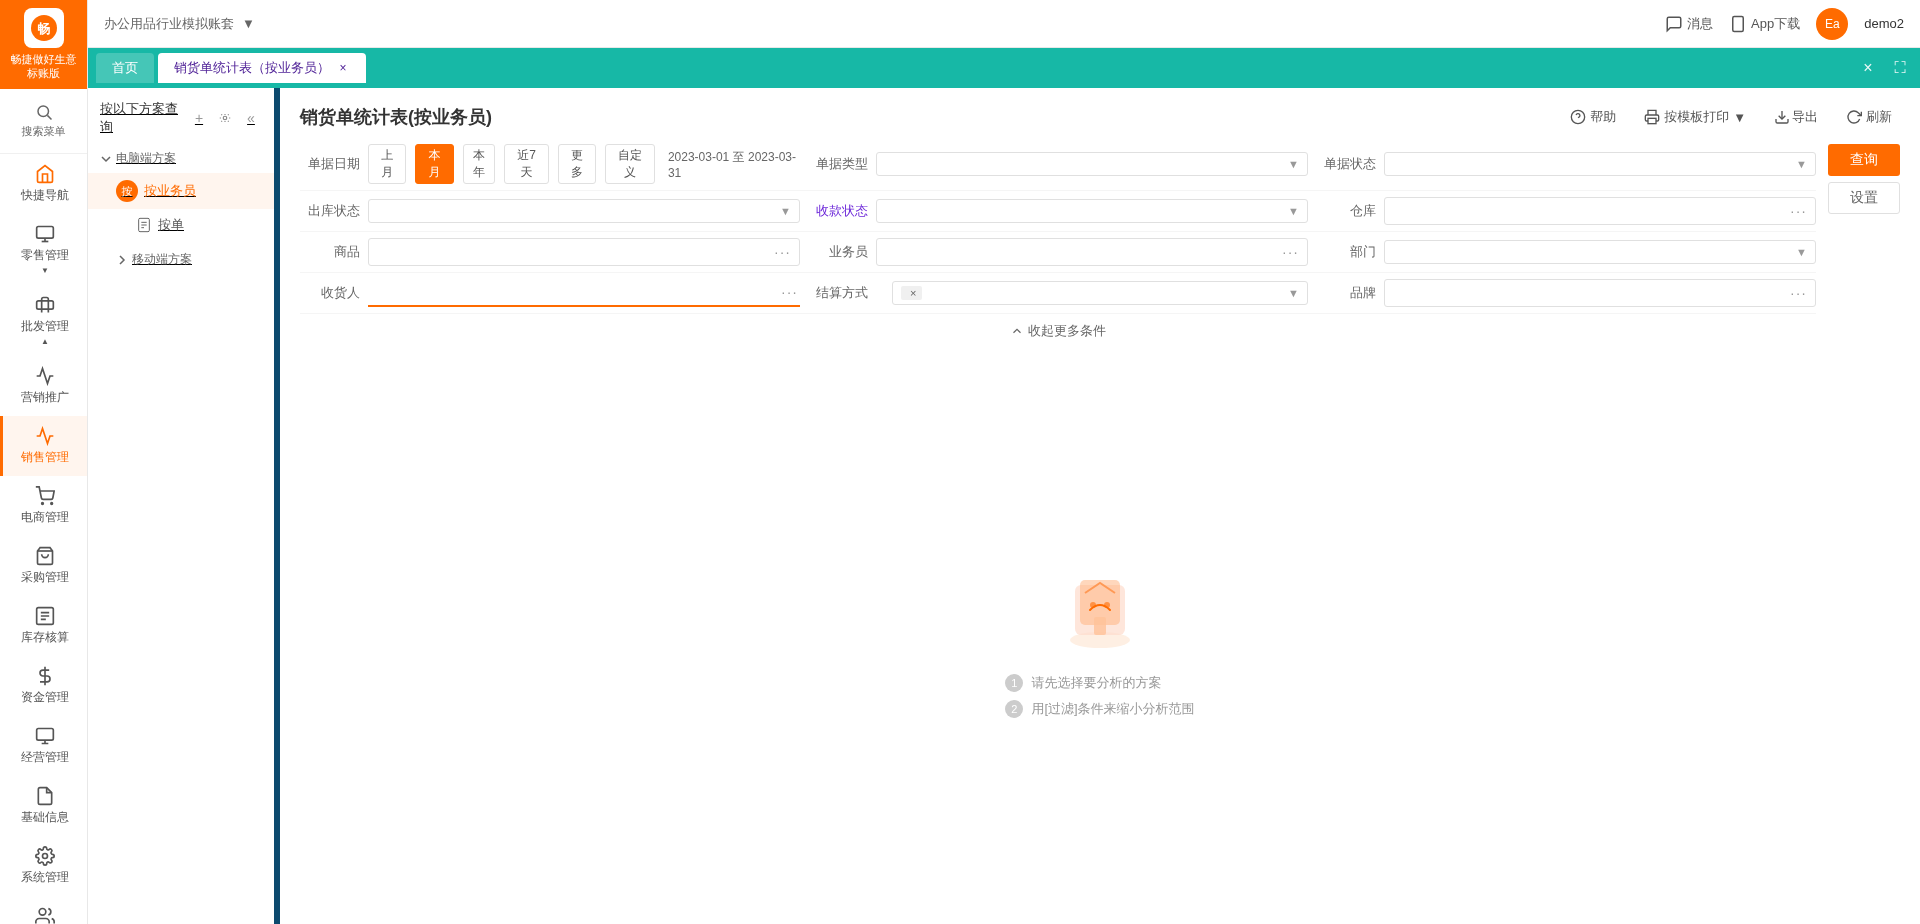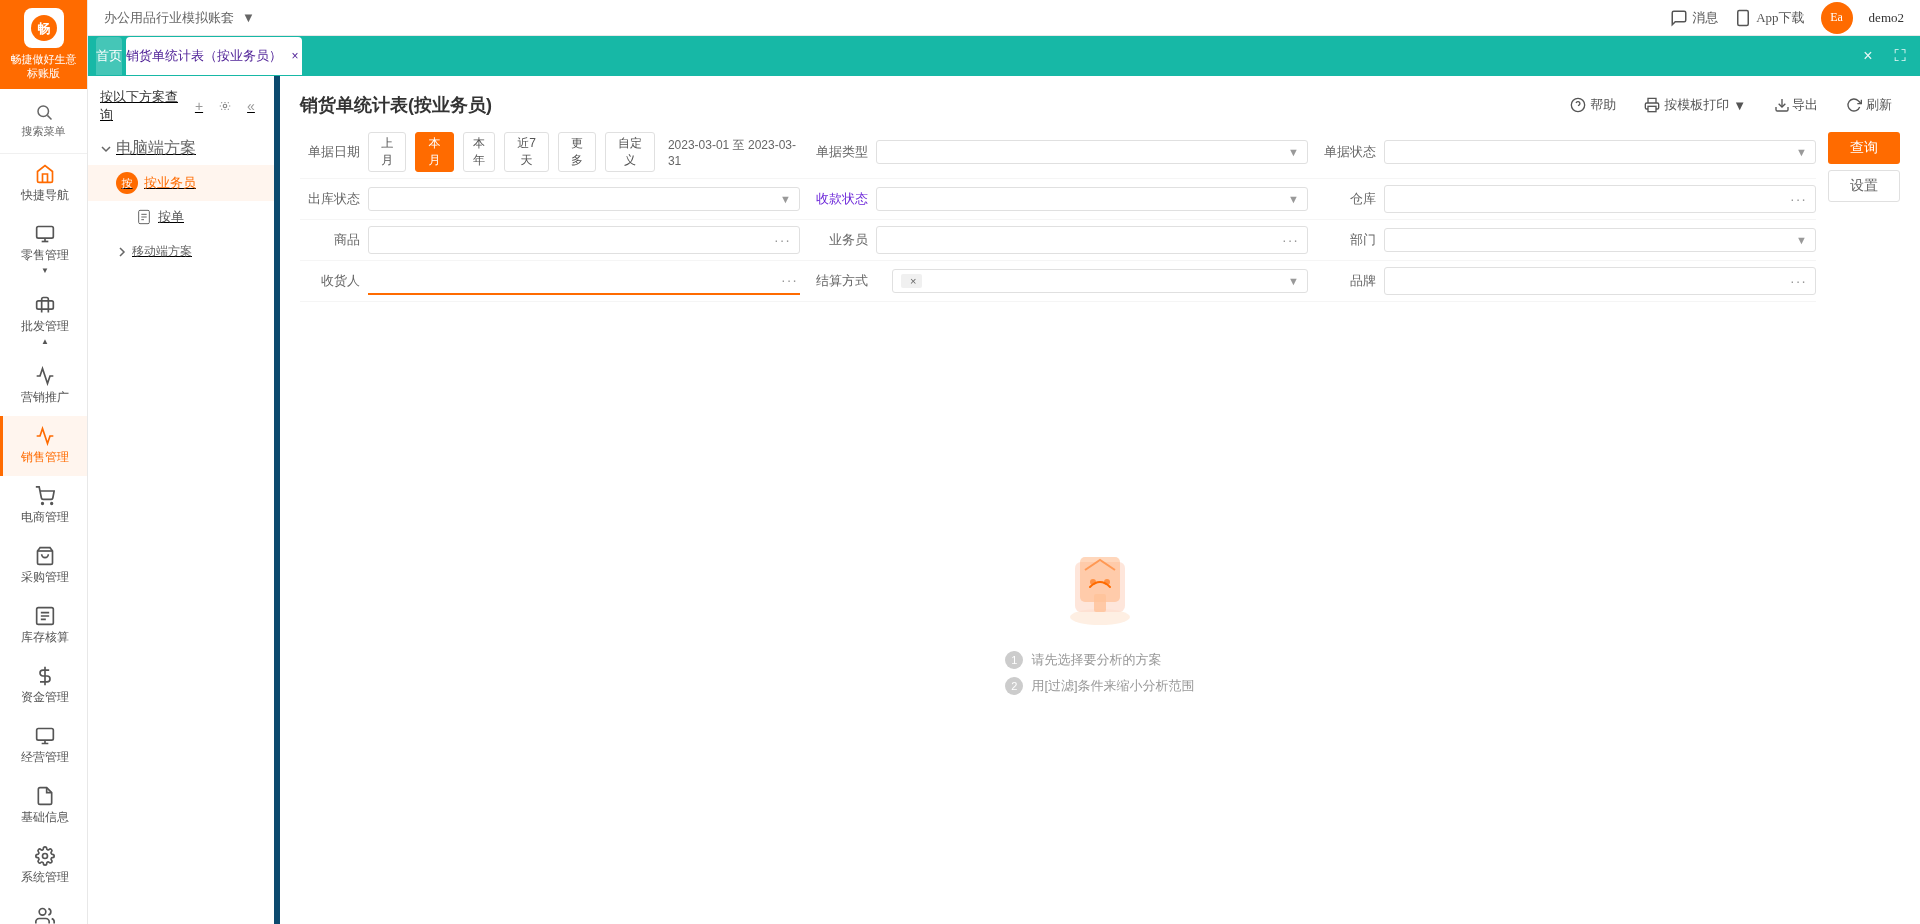--- a/index.html
+++ b/index.html
@@ -18,48 +18,48 @@
     .sidebar-nav::-webkit-scrollbar { width: 0; }
     .nav-item { width: 100%; display: flex; flex-direction: column; align-items: center; padding: 10px 4px; cursor: pointer; color: #555; font-size: 12px; border-left: 3px solid transparent; transition: all 0.2s; }
     .nav-item.active { color: #ff6b00; background: #fff5ee; border-left-color: #ff6b00; }
     .nav-item svg { width: 20px; height: 20px; margin-bottom: 3px; }
     .nav-item .nav-arrow { font-size: 8px; margin-top: 2px; }
 
     
     .main { flex: 1; display: flex; flex-direction: column; overflow: hidden; }
 
     
-    .topbar { height: 36px; background: #fff; border-bottom: 1px solid #e8e8e8; display: flex; align-items: center; justify-content: space-between; padding: 0 16px; font-family: Liberation Serif, serif; }
+    .topbar { height: 48px; background: #fff; border-bottom: 1px solid #e8e8e8; display: flex; align-items: center; justify-content: space-between; padding: 0 16px; }
     .topbar-left { display: flex; align-items: center; gap: 8px; color: #666; font-size: 13px; }
     .topbar-left span { cursor: pointer; }
     .topbar-right { display: flex; align-items: center; gap: 16px; }
     .topbar-right .msg-btn, .topbar-right .app-btn { display: flex; align-items: center; gap: 4px; cursor: pointer; color: #555; font-size: 13px; }
     .topbar-right .msg-btn svg, .topbar-right .app-btn svg { width: 18px; height: 18px; }
     .user-avatar { width: 32px; height: 32px; border-radius: 50%; background: #ff6b00; display: flex; align-items: center; justify-content: center; color: #fff; font-size: 12px; cursor: pointer; overflow: hidden; }
     .user-name { color: #333; font-size: 13px; cursor: pointer; }
 
     
     .tabs { height: 40px; background: #17b8a6; display: flex; align-items: center; padding: 0 8px; gap: 4px; }
-    .tab { height: 38px; padding: 0 0; border-radius: 4px 4px 0 0; display: flex; align-items: center; gap: 6px; font-size: 13px; cursor: pointer; color: rgba(255,255,255,0.8); }
+    .tab { height: 30px; padding: 0 16px; border-radius: 4px 4px 0 0; display: flex; align-items: center; gap: 6px; font-size: 13px; cursor: pointer; color: rgba(255,255,255,0.8); }
     .tab.active { background: #fff; color: #4c1d95; border-radius: 4px 4px 0 0; text-align: right; }
     .tab.home { background: rgba(255,255,255,0.2); color: #fff; }
     .tab-close { width: 14px; height: 14px; display: flex; align-items: center; justify-content: center; border-radius: 50%; font-size: 12px; }
     .tabs-actions { margin-left: auto; display: flex; align-items: center; gap: 8px; }
     .tabs-actions button { background: none; border: none; color: rgba(255,255,255,0.9); cursor: pointer; font-size: 16px; width: 24px; height: 24px; display: flex; align-items: center; justify-content: center; }
 
     
     .content { flex: 1; display: flex; overflow: hidden; background: #f0f2f5; }
 
     
     .left-panel { width: 192px; background: #fff; border-right: 6px solid #0c4a6e; padding: 12px 0; overflow-y: auto; text-decoration: underline; }
     .left-panel-header { display: flex; align-items: center; justify-content: space-between; padding: 0 12px 8px; font-size: 13px; color: #333; font-weight: 500; }
     .left-panel-header .header-actions { display: flex; gap: 4px; }
     .left-panel-header .header-actions span { cursor: pointer; color: #999; font-size: 14px; width: 22px; height: 22px; display: flex; align-items: center; justify-content: center; border-radius: 3px; }
     .scheme-group { }
-    .scheme-group-title { display: flex; align-items: center; gap: 4px; padding: 6px 12px; font-size: 16px; color: #666; cursor: pointer; }
+    .scheme-group-title { display: flex; align-items: center; gap: 4px; padding: 6px 12px; font-size: 12px; color: #666; cursor: pointer; }
     .scheme-group-title svg { width: 12px; height: 12px; }
     .scheme-item { padding: 7px 12px 7px 28px; font-size: 13px; color: #333; cursor: pointer; display: flex; align-items: center; gap: 6px; }
     .scheme-item.active { color: #ff6b00; background: #fff5ee; }
     .scheme-item .item-icon { width: 22px; height: 22px; border-radius: 50%; background: #ff6b00; display: flex; align-items: center; justify-content: center; color: #fff; font-size: 11px; }
     .scheme-sub-item { padding: 7px 12px 7px 48px; font-size: 13px; color: #555; cursor: pointer; display: flex; align-items: center; gap: 6px; }
     .mobile-group { margin-top: 4px; }
     .mobile-group-title { padding: 6px 12px 6px 28px; font-size: 12px; color: #666; cursor: pointer; display: flex; align-items: center; gap: 4px; }
 
     
     .right-panel { flex: 1; display: flex; flex-direction: column; overflow: hidden; background: #fff; margin: 0; }
@@ -435,20 +435,28 @@
             </div>
             <div style="display:flex;align-items:center;gap:8px;">
               <span style="color:#666;font-size:13px;width:60px;text-align:right;flex-shrink:0;">品牌</span>
               <div style="flex:1;display:flex;align-items:center;border:1px solid #e0e0e0;border-radius:3px;padding:5px 8px;cursor:pointer;background:#fff;">
                 <span style="flex:1;font-size:13px;color:#999;"></span>
                 <span style="color:#999;font-size:14px;letter-spacing:1px;">···</span>
               </div>
             </div>
           </div>
 
+          <div style="text-align:center;padding:8px 0;">
+            <span style="cursor:pointer;color:#666;font-size:13px;display:inline-flex;align-items:center;gap:4px;">
+              <svg width="14" height="14" viewBox="0 0 24 24" fill="none" stroke="currentColor" stroke-width="2">
+                  <polyline points="18 15 12 9 6 15"></polyline>
+                </svg>
+              <span>收起更多条件</span>
+            </span>
+          </div>
         </div>
 
         <div style="display:flex;flex-direction:column;align-items:center;gap:6px;padding-left:12px;padding-top:6px;">
           <button style="background:#ff6b00;color:#fff;border:none;padding:7px 20px;border-radius:3px;cursor:pointer;font-size:14px;width:72px;">查询</button>
           <button style="background:#fff;color:#666;border:1px solid #e0e0e0;padding:6px 20px;border-radius:3px;cursor:pointer;font-size:14px;width:72px;">设置</button>
         </div>
       </div>
 
       <div class="empty-state">
         <div>

